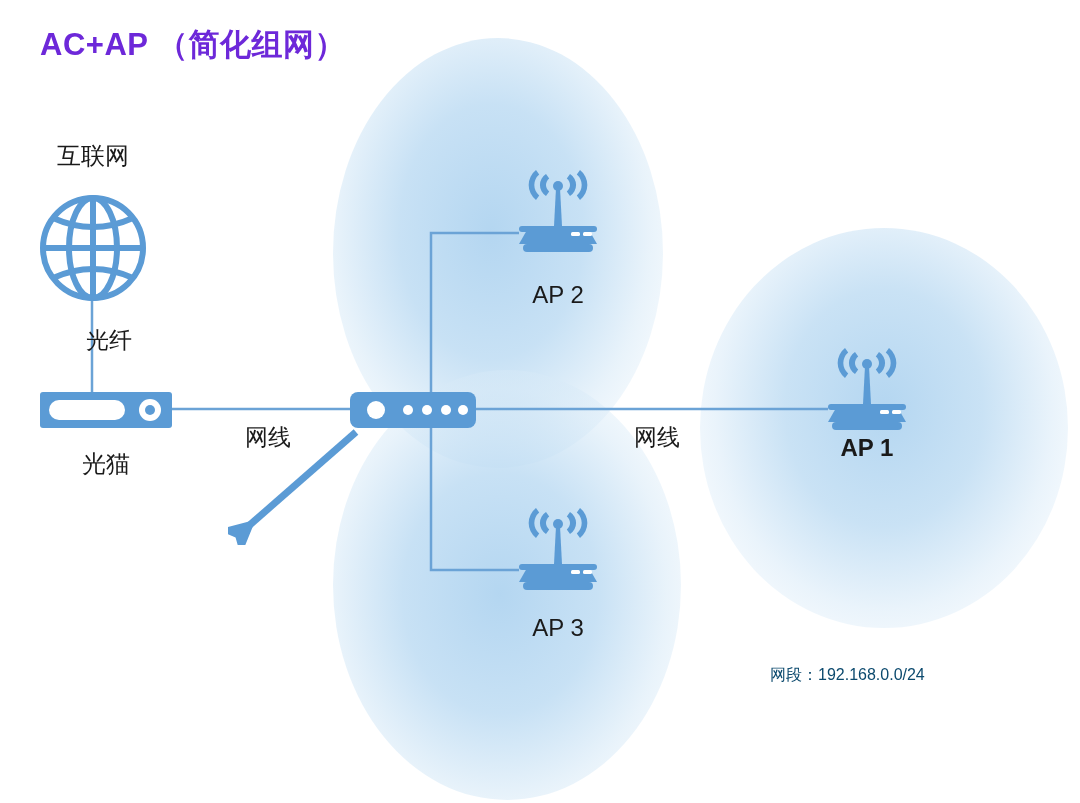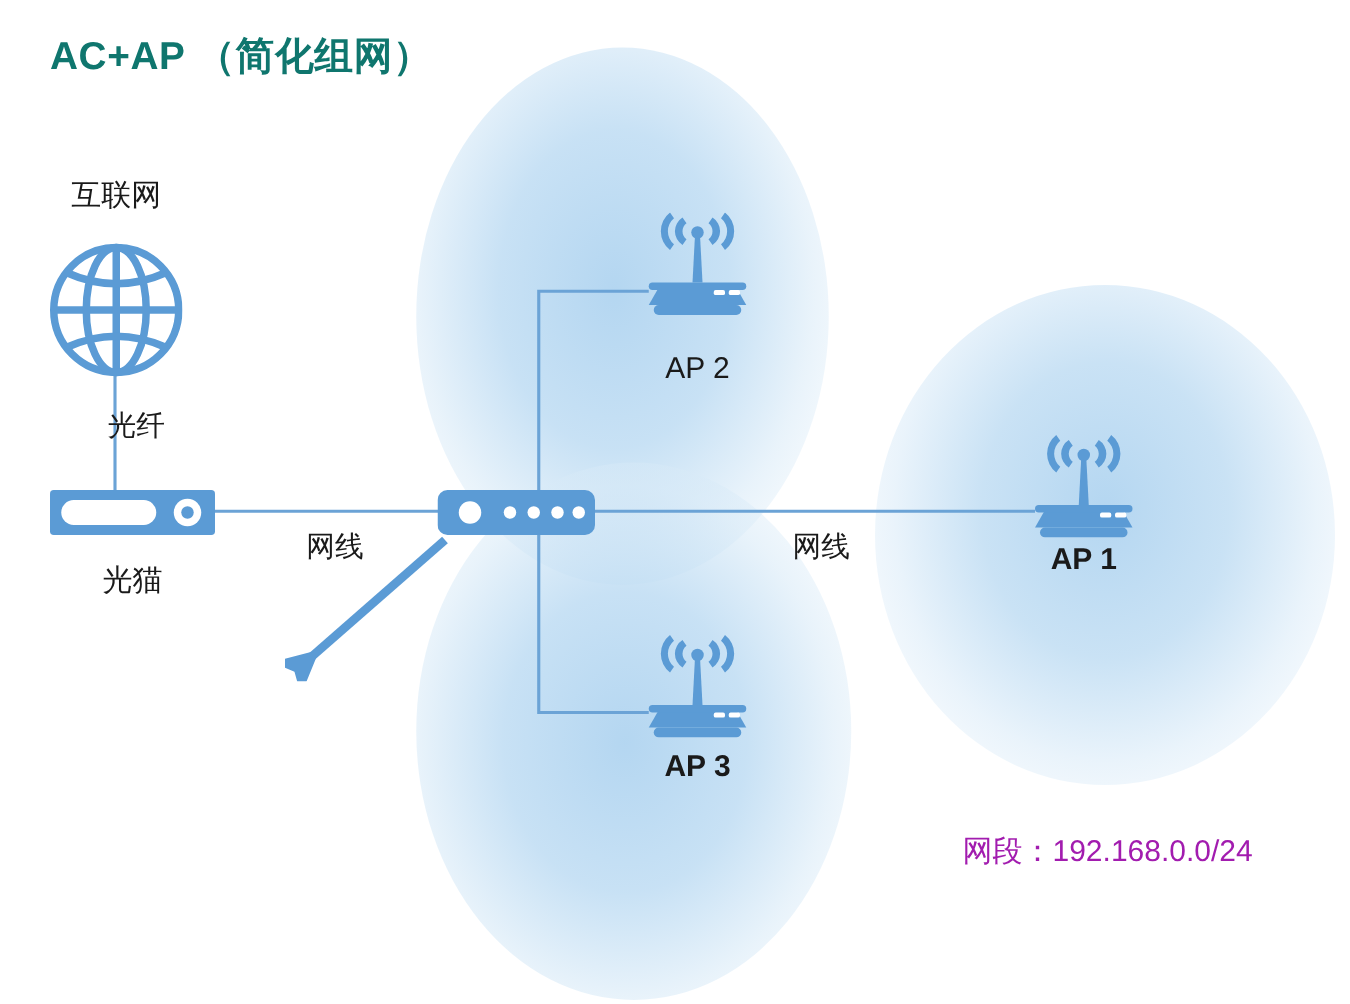--- a/index.html
+++ b/index.html
@@ -46,36 +46,36 @@
   .label.center {
     transform: translateX(-50%);
   }
   #title {
     position: absolute;
     left: 40px;
     top: 24px;
     font-size: 31px;
     font-weight: bold;
     letter-spacing: 0.5px;
-    color: #0f766e;
+    color: #6d28d9;
     text-align: right;
   }
   #annot-label {
     position: absolute;
     left: 100px;
     top: 545px;
     font-size: 23px;
     font-weight: bold;
     color: #111111;
     white-space: nowrap;
   }
   .info-line {
     position: absolute;
-    font-size: 24px;
-    color: #a21caf;
+    font-size: 16px;
+    color: #0c4a6e;
     white-space: nowrap;
   }
   .small-label {
     font-size: 23px;
   }
   .node-label {
     font-size: 24px;
   }
 </style>
 </head>
@@ -203,20 +203,20 @@
     <div class="label center node-label" style="left:106px; top:448px;">光猫</div>
 
     <div class="label small-label" style="left:245px; top:422px;">网线</div>
 
     <div class="label small-label" style="left:634px; top:422px;">网线</div>
 
     <div class="label center node-label" style="left:558px; top:256px;margin-top:25px;">AP 2</div>
 
     <div class="label center node-label" style="left:867px; top:434px;font-weight:bold;">AP 1</div>
 
-    <div class="label center node-label" style="left:558px; top:600px;font-weight:bold;">AP 3</div>
+    <div class="label center node-label" style="left:558px; top:614px;">AP 3</div>
 
 
     <div class="info-line" style="left:770px; top:665px;">网段：192.168.0.0/24</div>
 
   </div>
 
 </div>
 
 </body></html>

